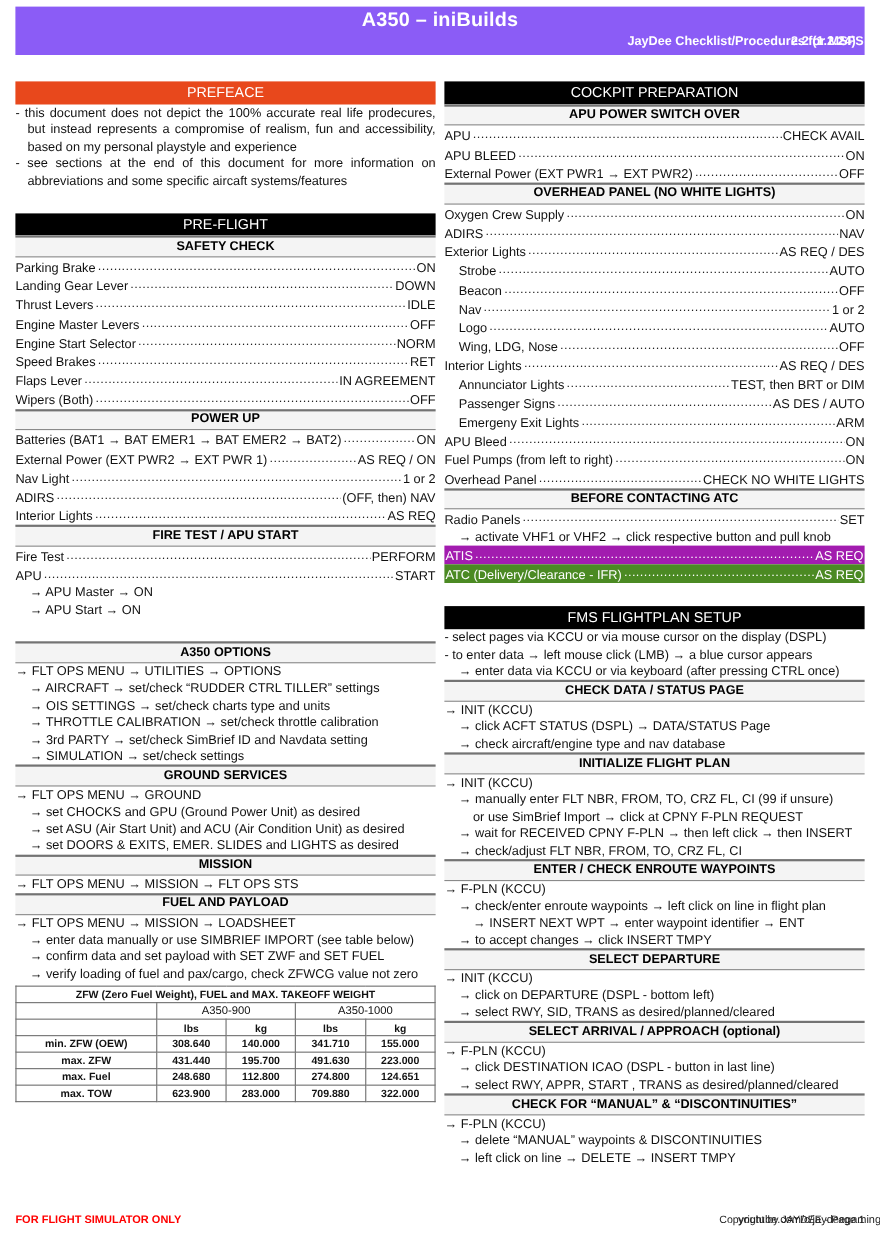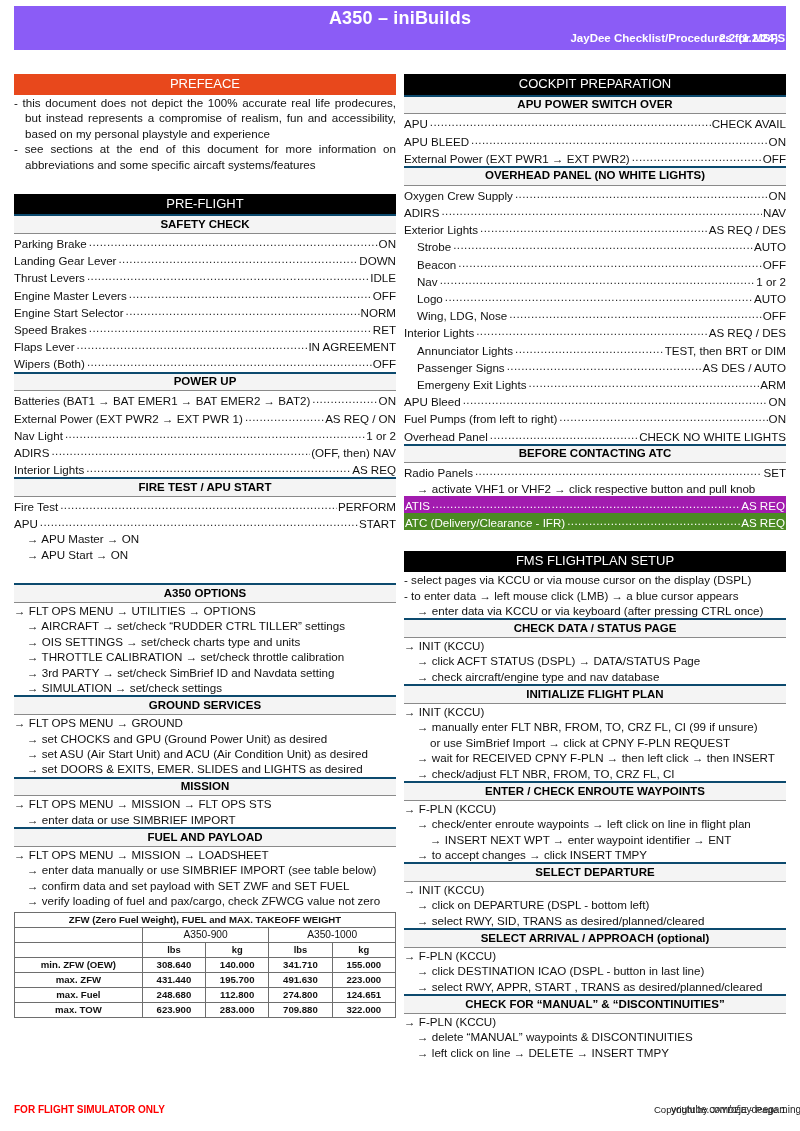--- a/index.html
+++ b/index.html
@@ -37,21 +37,21 @@
 
   
   .hdr{
     font-size:13px;font-weight:400;text-align:center;color:#ffffff;
     background:#000000;padding:3px 0 4px 0;line-height:1.05;
   }
   .hdr.orange{background:#e8481c;}
   .subhdr{
     font-size:11.5px;font-weight:700;text-align:center;color:#000;
     background:#f4f4f4;
-    border-top:2px solid #0c4a6e;border-bottom:1px solid #8a8a8a;
+    border-top:2px solid #737373;border-bottom:1px solid #8a8a8a;
     padding:1.5px 0 2px 0;line-height:1.15;
   }
 
   
   .row{
     display:flex;align-items:flex-end;
     font-size:11.6px;line-height:15.2px;
     white-space:nowrap;overflow:hidden;
   }
   .row .lbl{flex:0 0 auto;}
@@ -214,21 +214,20 @@
     <div class="line i1">→ SIMULATION → set/check settings</div>
 
     <div class="subhdr">GROUND SERVICES</div>
     <div class="line">→ FLT OPS MENU → GROUND</div>
     <div class="line i1">→ set CHOCKS and GPU (Ground Power Unit) as desired</div>
     <div class="line i1">→ set ASU (Air Start Unit) and ACU (Air Condition Unit) as desired</div>
     <div class="line i1">→ set DOORS &amp; EXITS, EMER. SLIDES and LIGHTS as desired</div>
 
     <div class="subhdr">MISSION</div>
     <div class="line">→ FLT OPS MENU → MISSION → FLT OPS STS</div>
-    <div class="line i1">→ enter data or use SIMBRIEF IMPORT</div>
 
     <div class="subhdr">FUEL AND PAYLOAD</div>
     <div class="line">→ FLT OPS MENU → MISSION → LOADSHEET</div>
     <div class="line i1">→ enter data manually or use SIMBRIEF IMPORT (see table below)</div>
     <div class="line i1">→ confirm data and set payload with SET ZWF and SET FUEL</div>
     <div class="line i1">→ verify loading of fuel and pax/cargo, check ZFWCG value not zero</div>
 
     <table class="zfw">
       <tbody>
           <tr>

